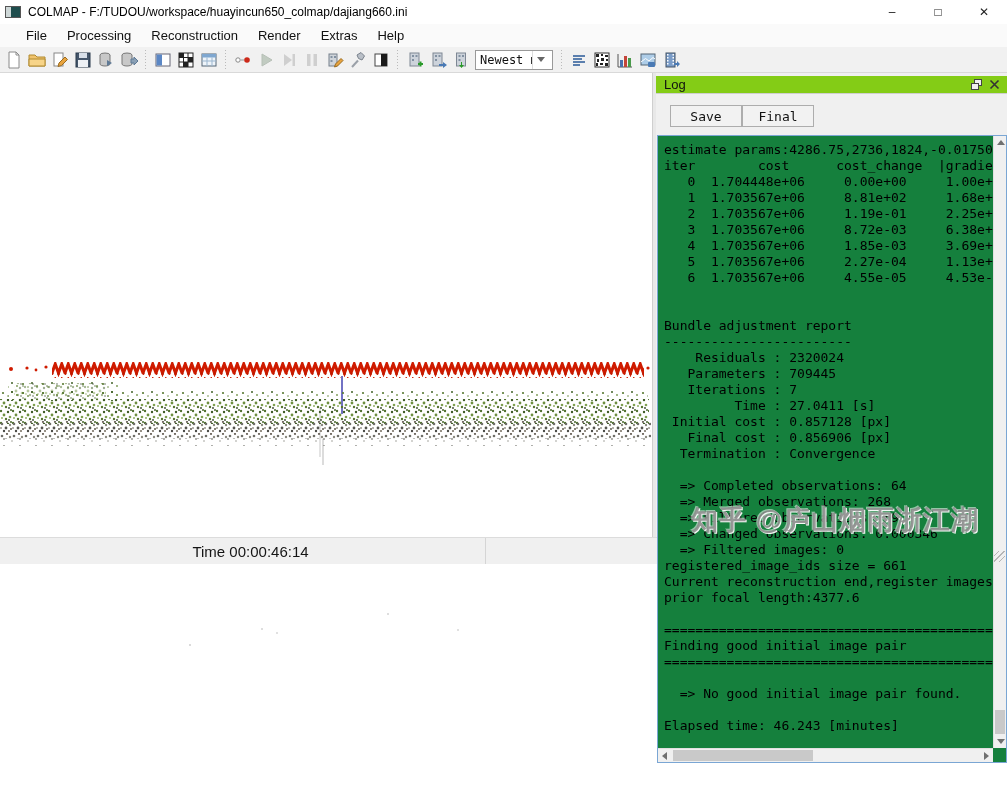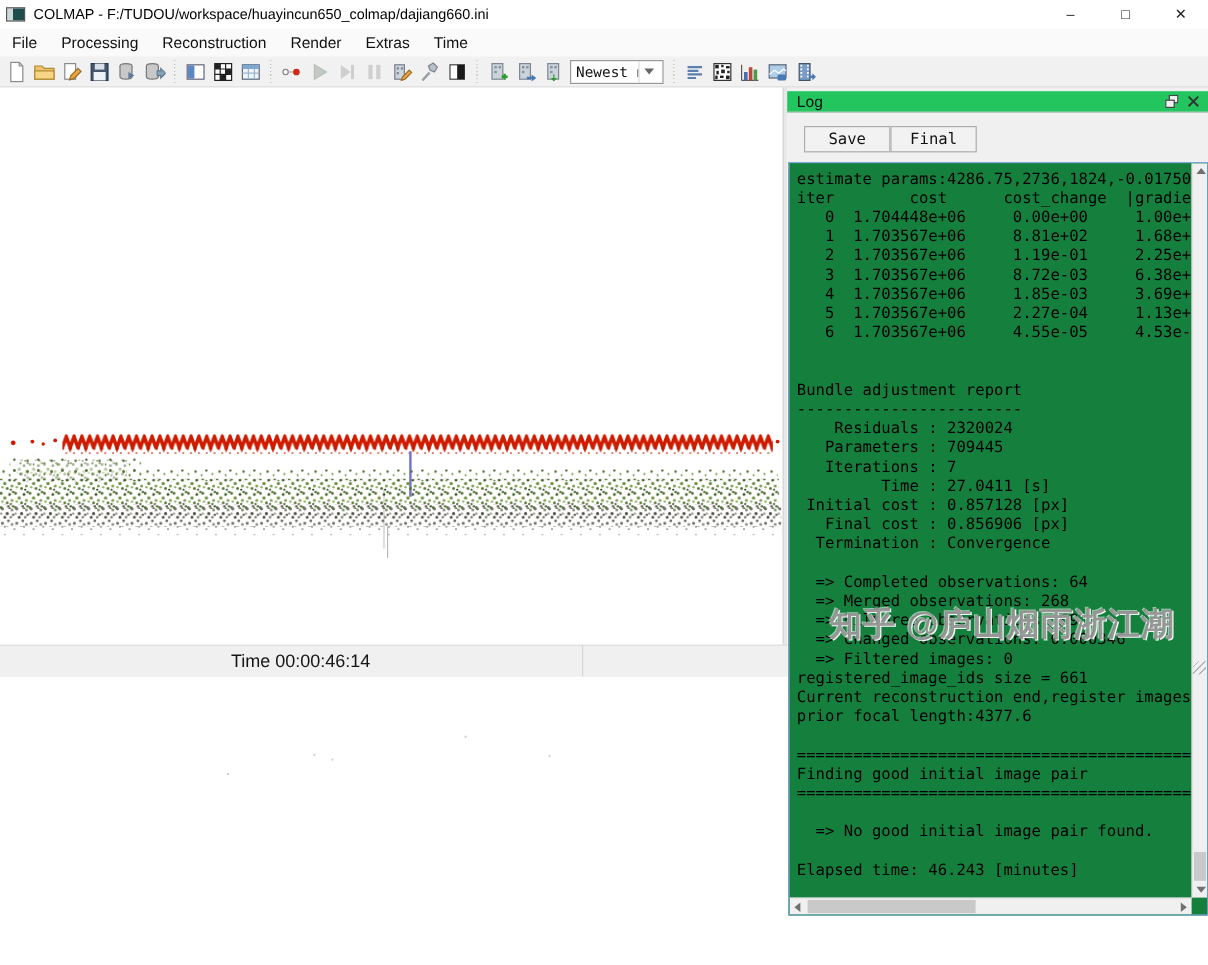--- a/index.html
+++ b/index.html
@@ -8,41 +8,41 @@
   .window { position:relative; width:1007px; height:564px; background:#fff; display:flex; flex-direction:column; }
 
   
   .titlebar { height:24px; background:#fff; display:flex; align-items:center; padding-left:5px; flex:none; }
   .appicon { width:16px; height:12px; border:1px solid #555; background:linear-gradient(90deg,#cfd8d8 0 35%,#1e4d4d 35% 100%); margin-right:7px; flex:none; }
   .apptitle { font-size:12px; color:#000; flex:1 1 auto; white-space:nowrap; overflow:hidden; }
   .wincontrols { display:flex; flex:none; }
   .winbtn { width:46px; height:24px; display:flex; align-items:center; justify-content:center; font-size:12px; color:#222; cursor:default; }
 
   
-  .menubar { height:23px; background:#fafafa; display:flex; align-items:center; padding-left:0; gap:0; flex:none; }
+  .menubar { height:23px; background:#fafafa; display:flex; align-items:center; padding-left:16px; gap:0; flex:none; }
   .menuitem { font-size:13px; color:#111; padding:3px 10px; white-space:nowrap; }
 
   
   .toolbar { height:26px; background:#f1f1f1; border-bottom:1px solid #d9d9d9; display:flex; align-items:center; padding-left:2px; flex:none; }
   .tbgroup { display:flex; align-items:center; }
   .tbsep { width:5px; height:20px; margin:0 3px; background:repeating-linear-gradient(#bbb 0 1px, transparent 1px 3px); background-size:1px 100%; background-repeat:no-repeat; background-position:center; }
   .tb { width:23px; height:23px; border:none; background:transparent; display:flex; align-items:center; justify-content:center; padding:0; }
   .tb svg { width:18px; height:18px; }
   .tb.disabled { opacity:.5; filter:grayscale(.6); }
   .combo { width:78px; height:20px; border:1px solid #999; background:#fff; display:flex; align-items:center; margin:0 3px; font-family:"DejaVu Sans Mono", monospace; }
   .combo .val { font-size:12px; color:#111; width:56px; overflow:hidden; white-space:nowrap; padding-left:4px; }
   .combo .chev { width:16px; height:100%; display:flex; align-items:center; justify-content:center; border-left:1px solid #ddd; }
   .chev i { width:0; height:0; border-left:4px solid transparent; border-right:4px solid transparent; border-top:5px solid #666; }
 
   
   .main { flex:1 1 auto; display:flex; min-height:0; }
   .viewport { width:652px; flex:none; background:#fff; position:relative; }
   .splitter { width:4px; flex:none; background:#e8e8e8; border-left:1px solid #cfcfcf; }
   .dock { flex:1 1 auto; background:#f0f0f0; display:flex; flex-direction:column; padding-top:3px; min-width:0; }
-  .docktitle { height:18px; display:flex; align-items:center; padding:0 4px 0 8px; border-bottom:1px solid #cfcfcf; background:#22c55e; flex:none; }
+  .docktitle { height:18px; display:flex; align-items:center; padding:0 4px 0 8px; border-bottom:1px solid #cfcfcf; background:#84cc16; flex:none; }
   .docktitle .lbl { font-size:13px; color:#111; flex:1; }
   .dockbtn { width:18px; height:16px; display:flex; align-items:center; justify-content:center; }
   .dockbtn svg { width:11px; height:11px; }
   .dockbuttons { display:flex; gap:0; padding:11px 0 8px 14px; flex:none; }
   .qbtn { width:72px; height:22px; background:#f2f2f2; border:1px solid #adadad; font-family:"DejaVu Sans Mono", monospace; font-size:13px; color:#111; }
   .logarea { position:relative; flex:none; height:628px; margin:0 0 0 1px; border:1px solid #7aa6d4; background:#15803d; overflow:hidden; }
   .logtext { position:absolute; left:0; top:0; right:13px; bottom:14px; overflow:hidden; padding:6px 0 0 6px; font-family:"DejaVu Sans Mono", monospace; font-size:13px; line-height:16px; color:#000; white-space:pre; }
   
   .vscroll { position:absolute; top:0; right:0; bottom:14px; width:13px; background:#f0f0f0; border-left:1px solid #e0e0e0; }
   .vscroll .arr { position:absolute; left:0; width:13px; height:13px; display:flex; align-items:center; justify-content:center; }
@@ -92,21 +92,21 @@
         </div>
     </div>
   </div>
 
   <div class="menubar">
     <span class="menuitem">File</span>
     <span class="menuitem">Processing</span>
     <span class="menuitem">Reconstruction</span>
     <span class="menuitem">Render</span>
     <span class="menuitem">Extras</span>
-    <span class="menuitem">Time</span>
+    <span class="menuitem">Help</span>
   </div>
 
   <div class="toolbar">
     <div class="tbgroup">
       <button class="tb">
           <svg viewBox="0 0 18 18">
             <path d="M4 1h7l3 3v13H4z" fill="#fff" stroke="#8a8a8a"></path>
             <path d="M11 1v3h3" fill="none" stroke="#8a8a8a"></path>
           </svg>
         </button>

